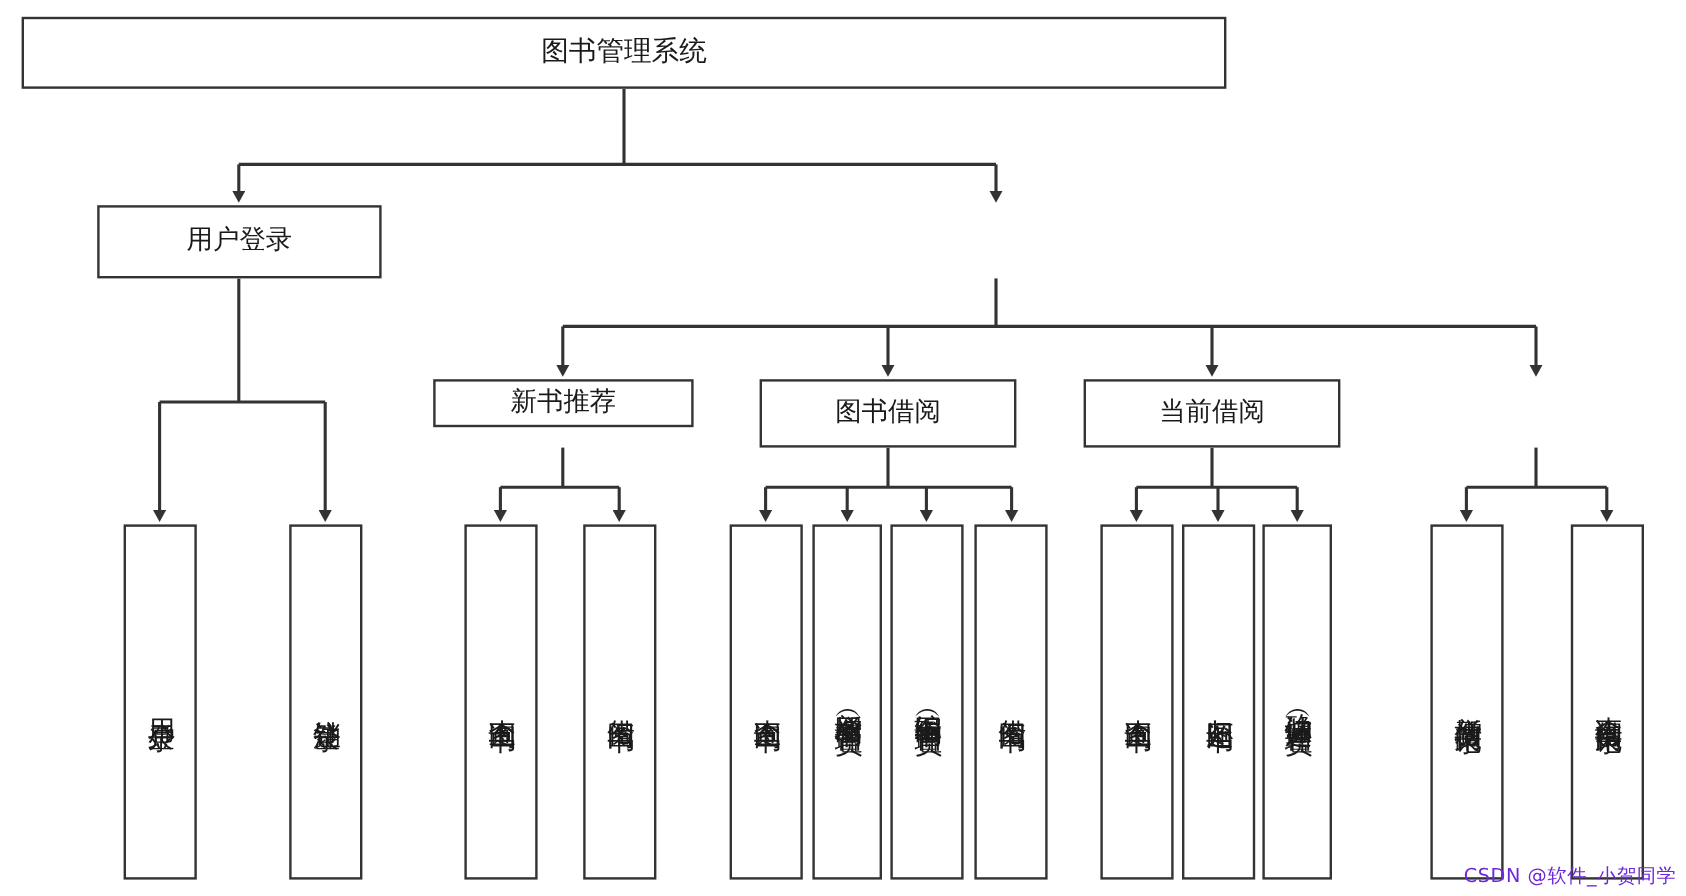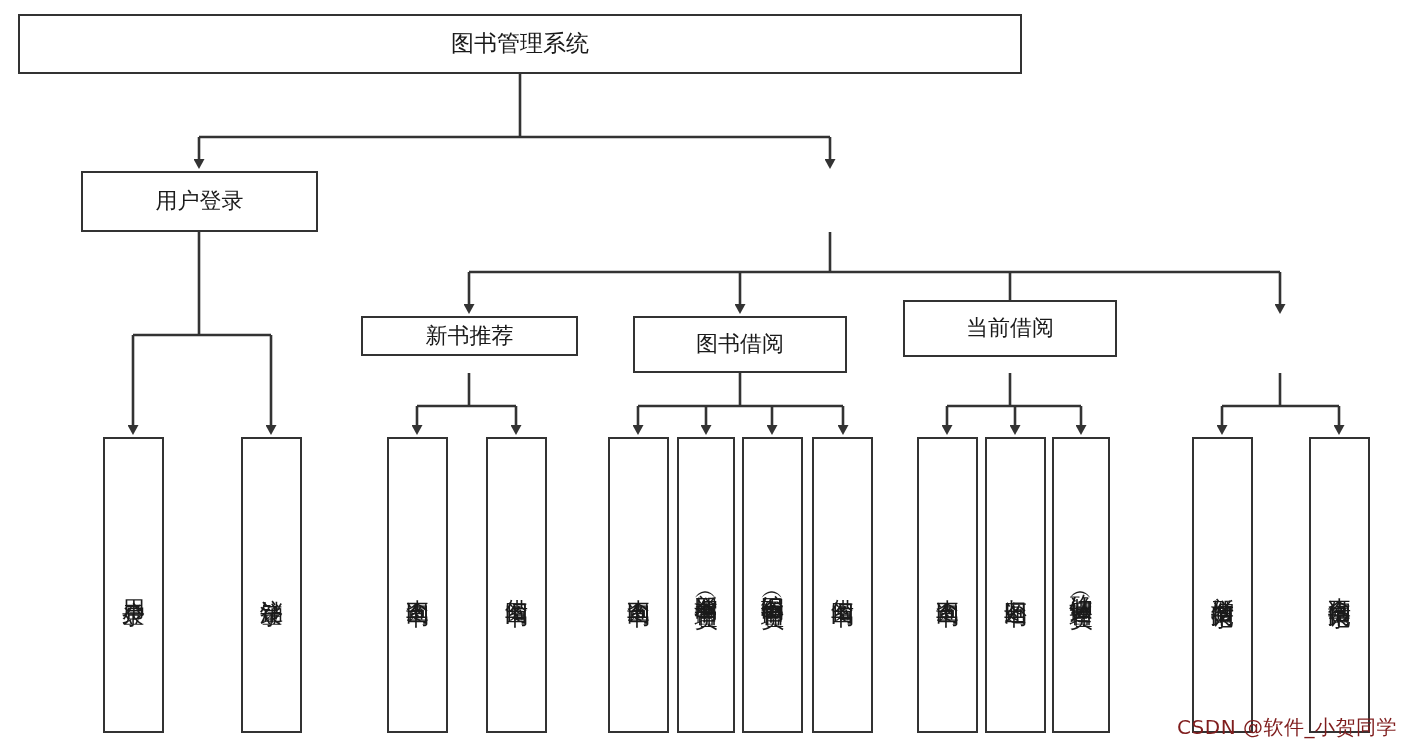--- a/index.html
+++ b/index.html
@@ -61,22 +61,22 @@
     font-size: 23px;
     line-height: 1.18;
     letter-spacing: 2px;
     white-space: normal;
     max-height: 272px;
   }
   .watermark {
     position: absolute;
     right: 8px;
     bottom: 6px;
-    font-size: 20px;
-    color: #7f1d1d;
+    font-size: 16px;
+    color: #6d28d9;
     white-space: nowrap;
     letter-spacing: 0.5px;
     font-family: "DejaVu Sans", "Liberation Sans", sans-serif;
   }
 </style>
 </head>
 <body>
 
 <div id="canvas">
 
@@ -139,21 +139,21 @@
   <div class="node h" style="left:81px; top:171px; width:237px; height:61px;">
     <span class="label">用户登录</span>
   </div>
 
   <div class="node h" style="left:361px; top:316px; width:217px; height:40px;">
     <span class="label">新书推荐</span>
   </div>
   <div class="node h" style="left:633px; top:316px; width:214px; height:57px;">
     <span class="label">图书借阅</span>
   </div>
-  <div class="node h" style="left:903px; top:300px; width:214px; height:57px;">
+  <div class="node h" style="left:903px; top:316px; width:214px; height:57px;">
     <span class="label">当前借阅</span>
   </div>
 
   <div class="node v" style="left:103px; top:437px; width:61px; height:296px;">
     <span class="label">用户登录</span>
   </div>
   <div class="node v" style="left:241px; top:437px; width:61px; height:296px;">
     <span class="label">注销登录</span>
   </div>
 

